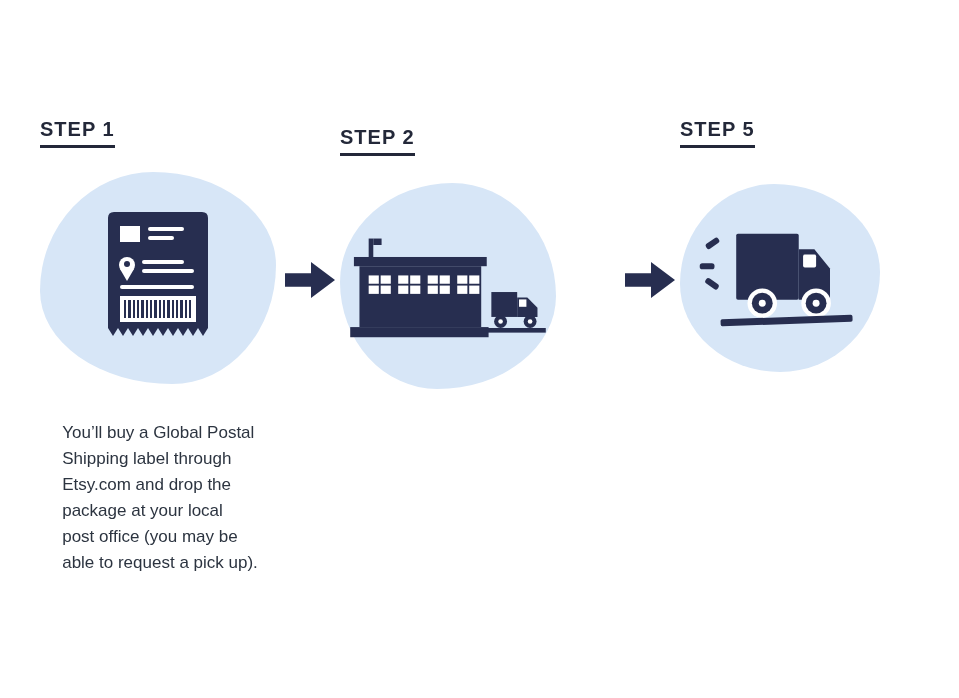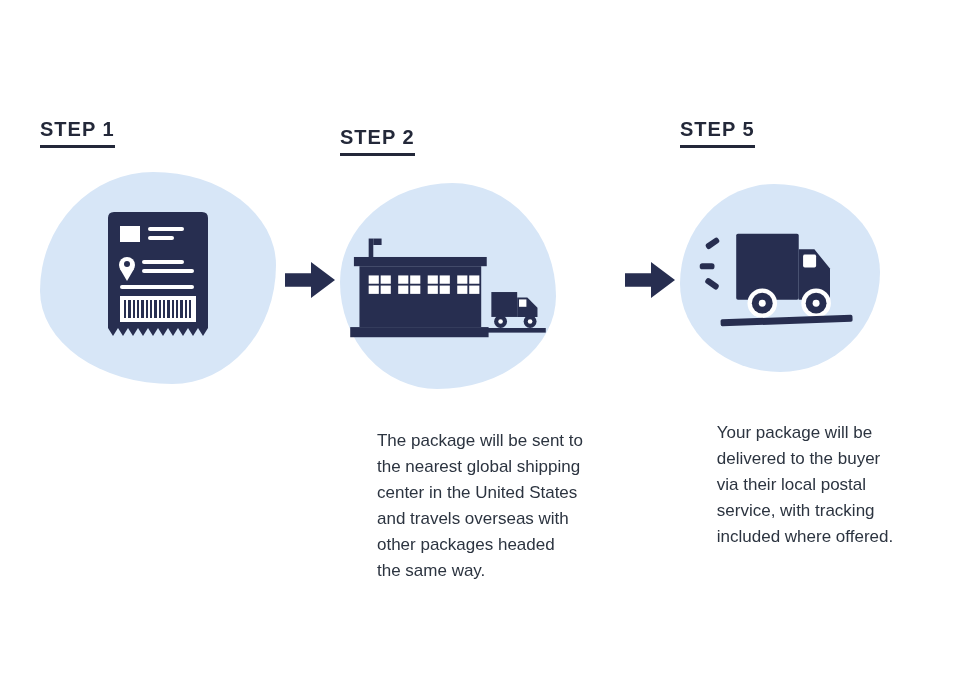--- a/index.html
+++ b/index.html
@@ -80,20 +80,26 @@
               <rect x="61" y="90" width="3" height="18"></rect>
                 <rect x="66" y="90" width="2" height="18"></rect>
               <rect x="70" y="90" width="2" height="18"></rect>
                 <rect x="74" y="90" width="3" height="18"></rect>
               <rect x="79" y="90" width="2" height="18"></rect>
                 <rect x="83" y="90" width="2" height="18"></rect>
             </g>
           </svg>
         </div>
       </div>
+      <p class="desc">You’ll buy a Global Postal
+Shipping label through
+Etsy.com and drop the
+package at your local
+post office (you may be
+able to request a pick up).</p>
     </div>
 
     <div class="arrowcell">
       <div class="arrow"></div>
     </div>
 
     <div class="col col-2">
       <h2 class="step-heading">
         <span class="underlined">STEP 2</span>
       </h2>
@@ -131,26 +137,20 @@
             <rect x="183" y="72" width="8" height="8" fill="#ffffff"></rect>
             <g>
               <circle cx="163" cy="96" r="7" fill="var(--navy)"></circle>
               <circle cx="195" cy="96" r="7" fill="var(--navy)"></circle>
               <circle cx="163" cy="96" r="2.5" fill="#ffffff"></circle>
               <circle cx="195" cy="96" r="2.5" fill="#ffffff"></circle>
             </g>
           </svg>
         </div>
       </div>
-      <p class="desc">The package will be sent to
-the nearest global shipping
-center in the United States
-and travels overseas with
-other packages headed
-the same way.</p>
     </div>
 
     <div class="arrowcell">
       <div class="arrow"></div>
     </div>
 
     <div class="col col-3">
       <h2 class="step-heading">
         <span class="underlined">STEP 5</span>
       </h2>
@@ -172,21 +172,16 @@
             <g>
               <circle cx="74" cy="90" r="12" fill="var(--navy)"></circle>
               <circle cx="136" cy="90" r="12" fill="var(--navy)"></circle>
               <circle cx="74" cy="90" r="4" fill="#ffffff"></circle>
               <circle cx="136" cy="90" r="4" fill="#ffffff"></circle>
             </g>
             <rect x="26" y="106" width="152" height="8" rx="2" fill="var(--navy)" transform="rotate(-2 102 110)"></rect>
           </svg>
         </div>
       </div>
-      <p class="desc">Your package will be
-delivered to the buyer
-via their local postal
-service, with tracking
-included where offered.</p>
     </div>
 
   </div>
 </div>
 
 </body></html>

